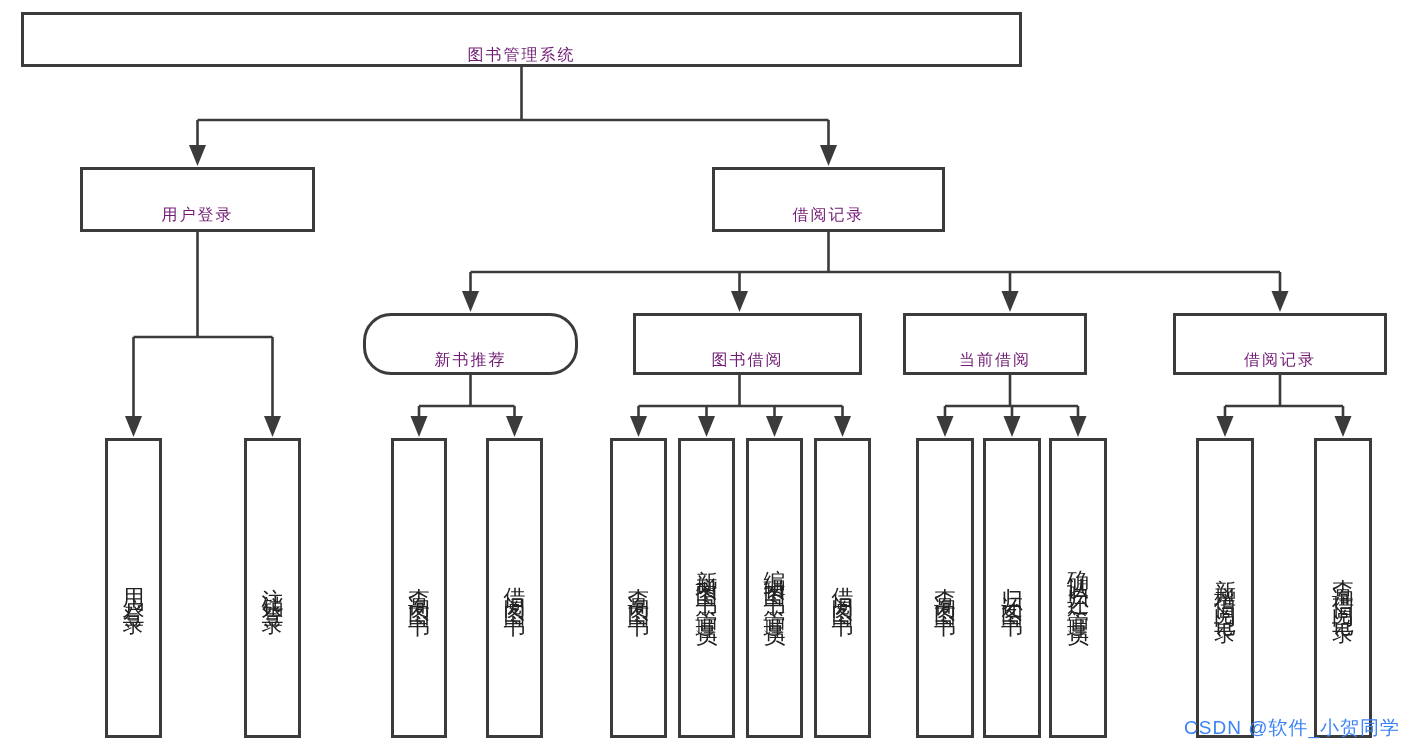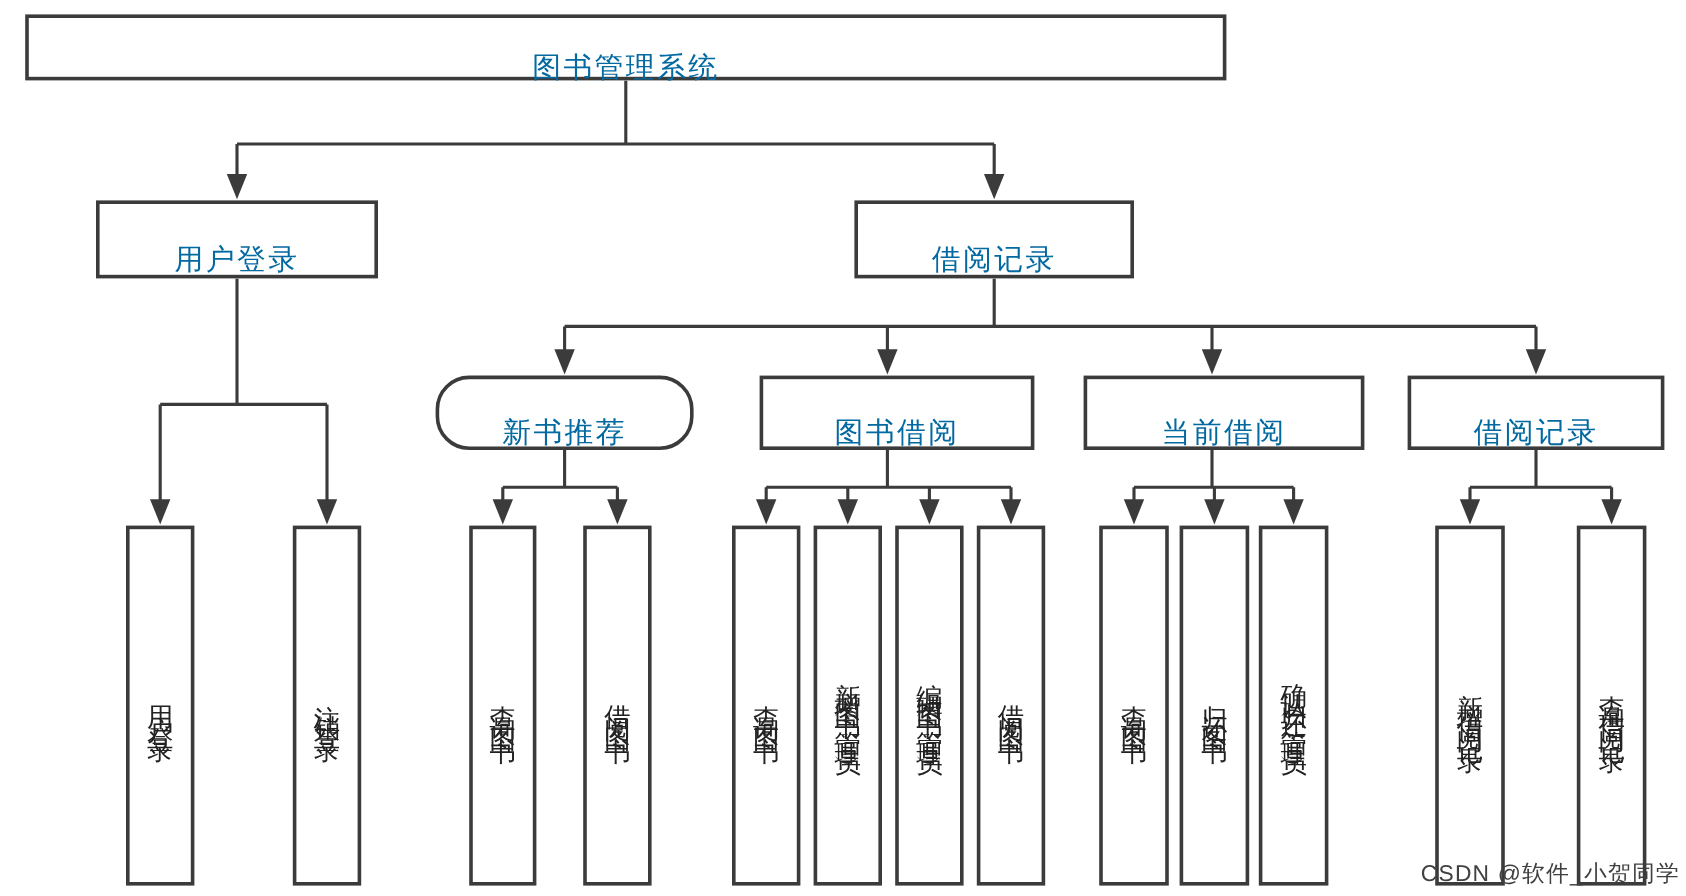--- a/index.html
+++ b/index.html
@@ -33,42 +33,42 @@
     box-sizing: border-box;
     border: 3px solid #3b3b3b;
     background: #ffffff;
     display: flex;
     align-items: center;
     justify-content: center;
     z-index: 2;
     color: #222222;
   }
   .htext {
-    font-size: 24px;
+    font-size: 16px;
     letter-spacing: 2px;
-    color: #0369a1;
+    color: #701a75;
     white-space: nowrap;
     margin-top: 32px;
   }
   .vtext {
     writing-mode: vertical-rl;
     text-orientation: mixed;
     font-size: 22px;
     letter-spacing: 9px;
     line-height: 1;
     color: #222222;
   }
   .watermark {
     position: absolute;
     right: 5px;
     bottom: 6px;
     z-index: 3;
     font-size: 19px;
     letter-spacing: 1px;
-    color: #404040;
+    color: #3b82f6;
     white-space: nowrap;
   }
 </style>
 </head>
 <body>
 
 <div class="canvas">
 
   <svg class="connectors" width="1405" height="747" viewBox="0 0 1405 747">
 
@@ -144,21 +144,21 @@
   <div class="node" style="left:712px; top:167px; width:233px; height:65px;">
     <span class="htext">借阅记录</span>
   </div>
 
   <div class="node" style="left:363px; top:313px; width:215px; height:62px;border-radius:28px;">
     <span class="htext">新书推荐</span>
   </div>
   <div class="node" style="left:633px; top:313px; width:229px; height:62px;text-align:right;">
     <span class="htext">图书借阅</span>
   </div>
-  <div class="node" style="left:903px; top:313px; width:234px; height:62px;">
+  <div class="node" style="left:903px; top:313px; width:184px; height:62px;">
     <span class="htext">当前借阅</span>
   </div>
   <div class="node" style="left:1173px; top:313px; width:214px; height:62px;">
     <span class="htext">借阅记录</span>
   </div>
 
   <div class="node" style="left:105px; top:438px; width:57px; height:300px;">
     <span class="vtext">用户登录</span>
   </div>
   <div class="node" style="left:244px; top:438px; width:57px; height:300px;">

